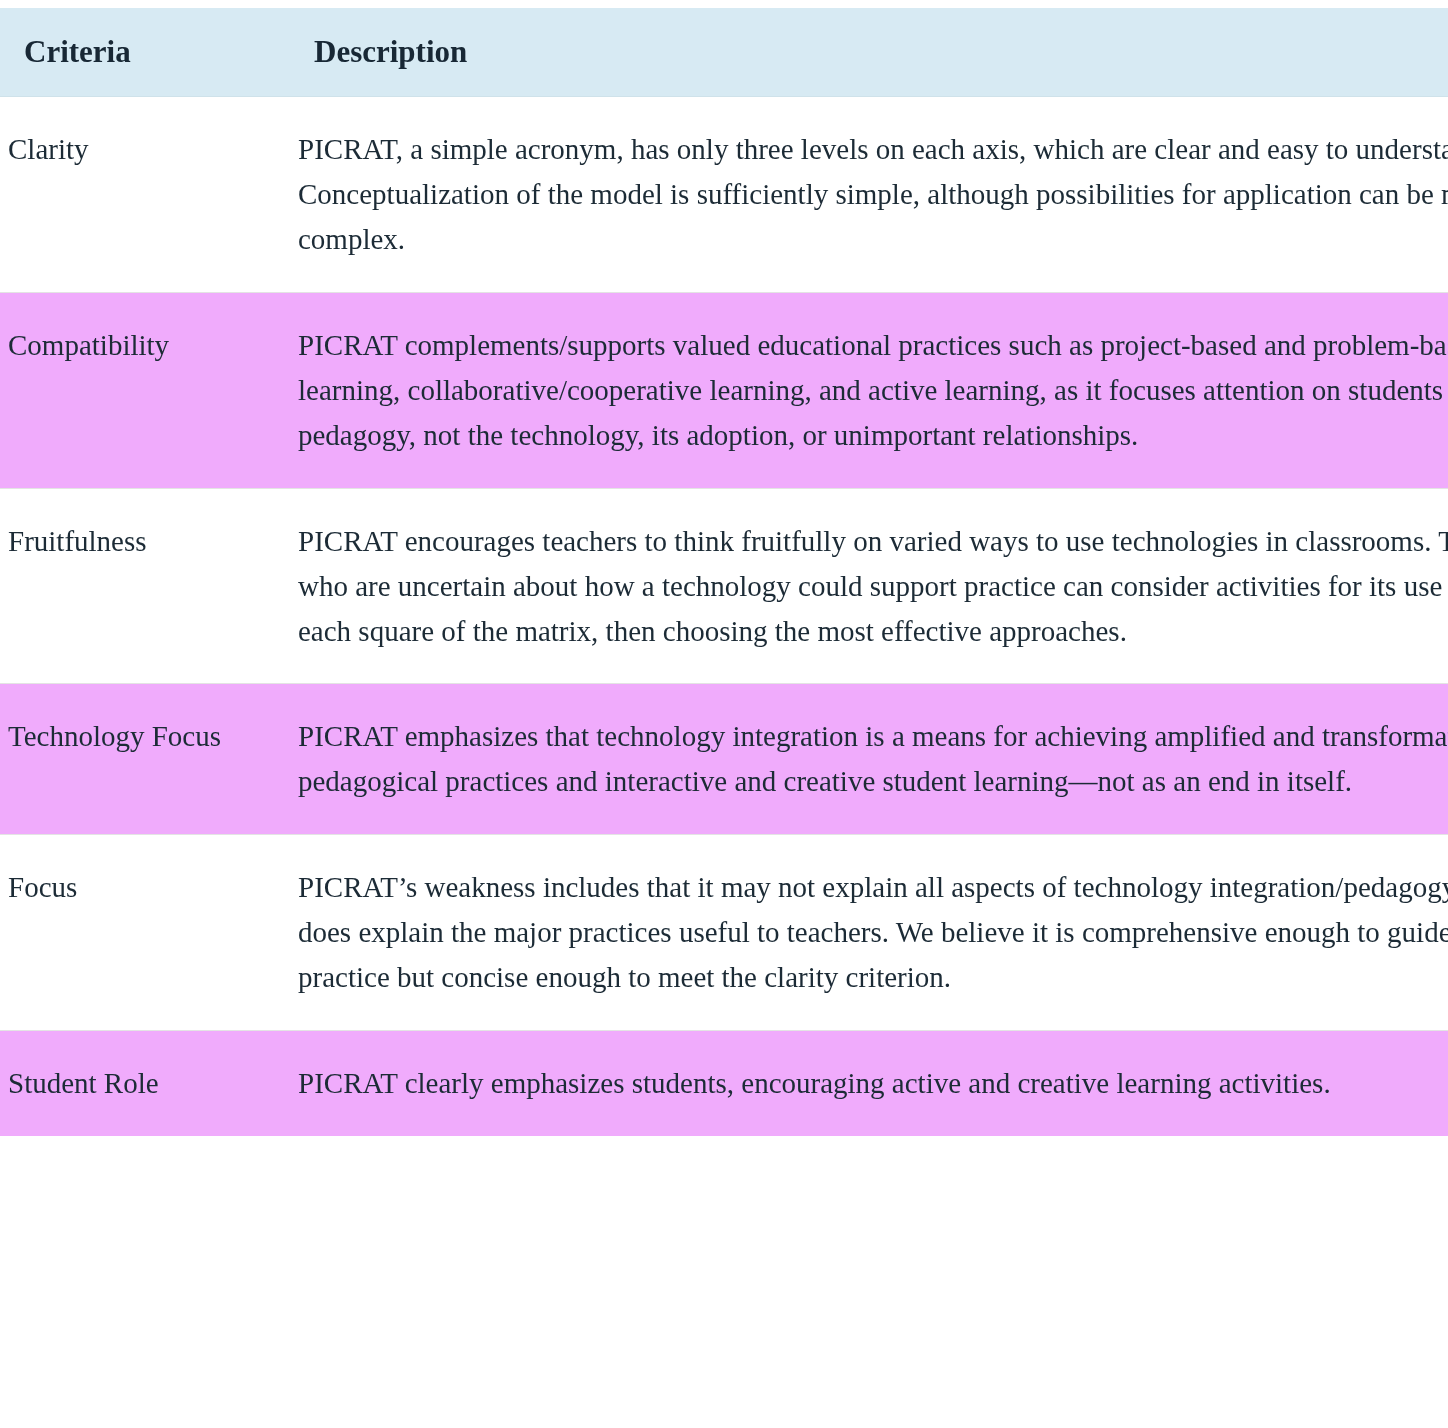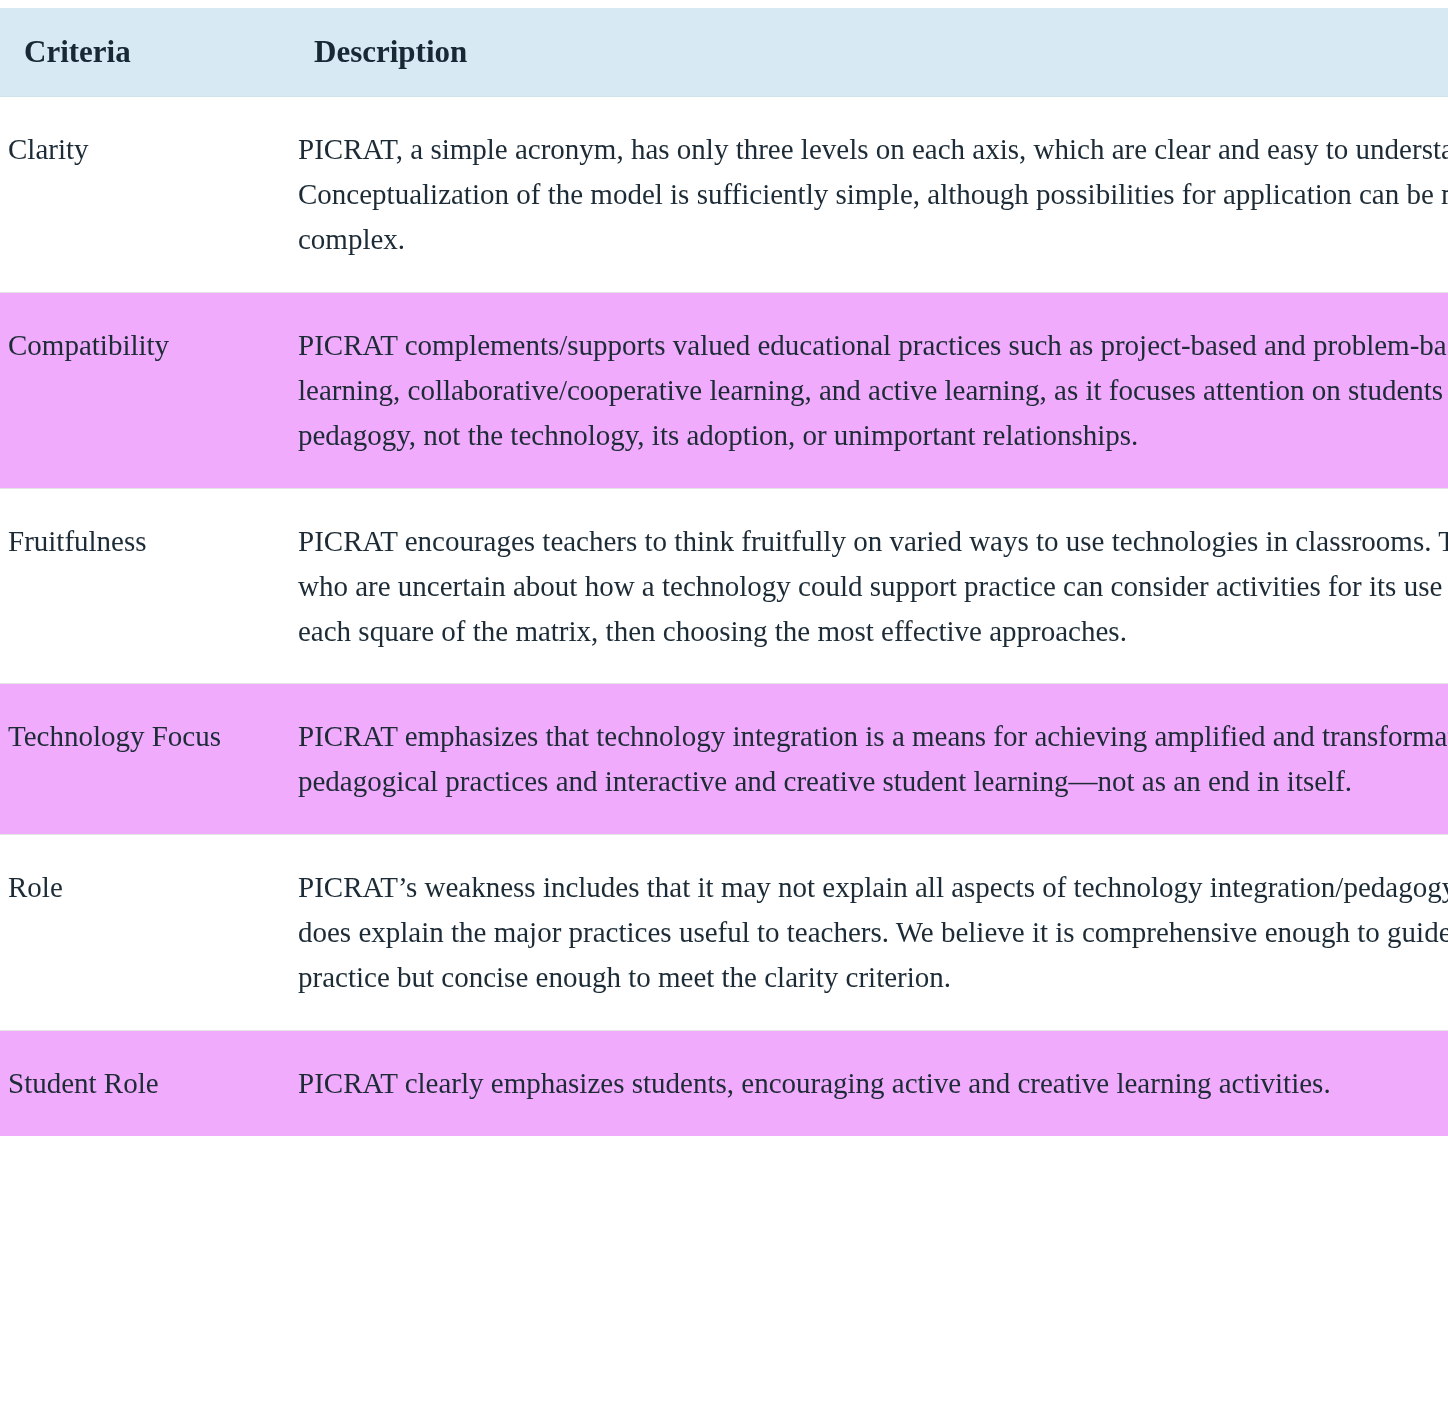--- a/index.html
+++ b/index.html
@@ -79,21 +79,21 @@
       </tr>
       <tr>
         <td class="criteria-cell">Fruitfulness</td>
         <td class="desc-cell">PICRAT encourages teachers to think fruitfully on varied ways to use technologies in classrooms. Teachers who are uncertain about how a technology could support practice can consider activities for its use within each square of the matrix, then choosing the most effective approaches.</td>
       </tr>
       <tr class="alt">
         <td class="criteria-cell">Technology Focus</td>
         <td class="desc-cell">PICRAT emphasizes that technology integration is a means for achieving amplified and transformative pedagogical practices and interactive and creative student learning—not as an end in itself.</td>
       </tr>
       <tr>
-        <td class="criteria-cell">Role</td>
+        <td class="criteria-cell">Focus</td>
         <td class="desc-cell">PICRAT’s weakness includes that it may not explain all aspects of technology integration/pedagogy, but it does explain the major practices useful to teachers. We believe it is comprehensive enough to guide practice but concise enough to meet the clarity criterion.</td>
       </tr>
       <tr class="alt">
         <td class="criteria-cell">Student Role</td>
         <td class="desc-cell">PICRAT clearly emphasizes students, encouraging active and creative learning activities.</td>
       </tr>
     </tbody>
   </table>
 </div>
 

